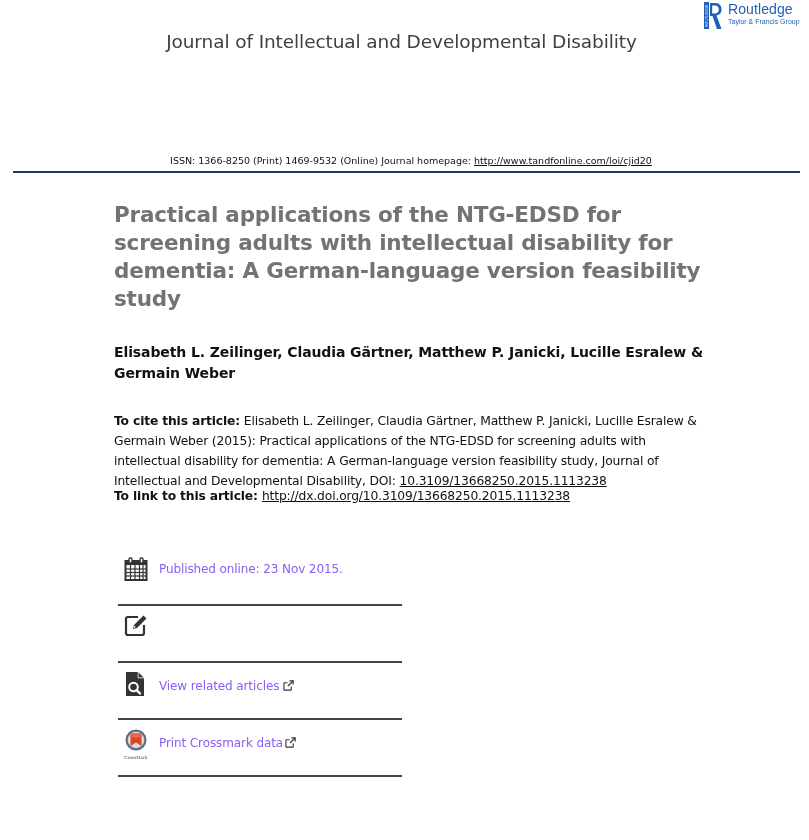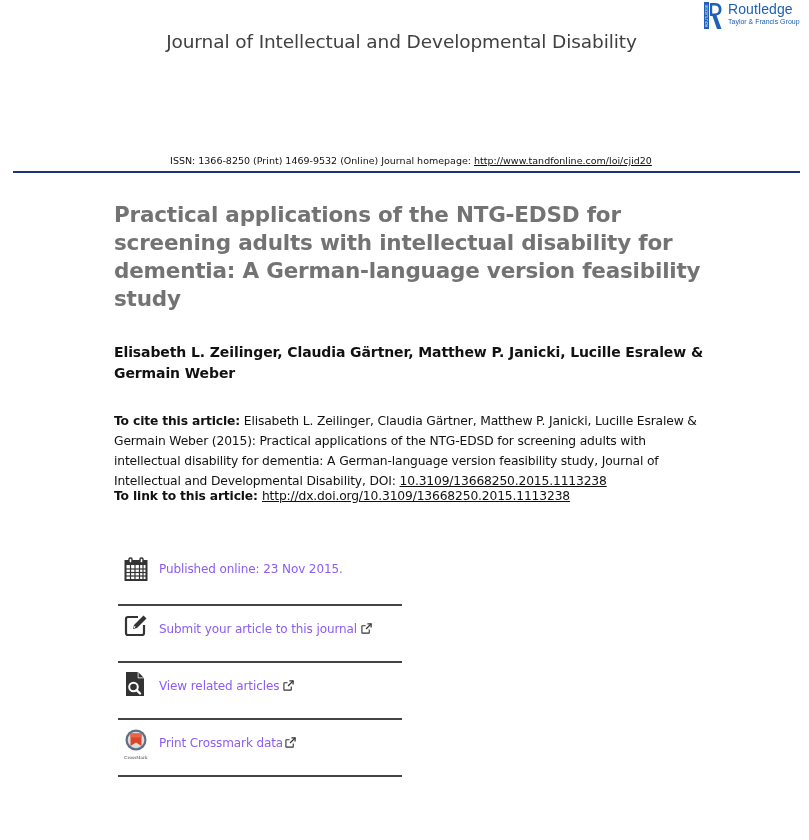--- a/index.html
+++ b/index.html
@@ -87,25 +87,20 @@
   <span class="label">Published online: 23 Nov 2015.</span>
 </div>
 <div class="sep" style="top:604px;"></div>
 
 <div class="item" style="top:607px;">
   <svg class="icon" viewBox="0 0 24 24" style="top:6px;">
     <path d="M14 4 H4 A2 2 0 0 0 2 6 V20 A2 2 0 0 0 4 22 H18 A2 2 0 0 0 20 20 V12" fill="none" stroke="#333" stroke-width="2.2"></path>
     <path d="M9 16 L10 12 L19.5 2.5 L22.5 5.5 L13 15 Z" fill="#333"></path>
     <path d="M10.3 15 L11 13" stroke="#fff" stroke-width="1"></path>
   </svg>
-  <span class="label"><span>Submit your article to this journal</span><svg class="ext" viewBox="0 0 12 12">
-        <path d="M7 1 H11 V5" fill="none" stroke="#333" stroke-width="1.4"></path>
-        <path d="M11 1 L5.5 6.5" stroke="#333" stroke-width="1.4"></path>
-        <path d="M9 7 V10.5 A0.5 0.5 0 0 1 8.5 11 H1.5 A0.5 0.5 0 0 1 1 10.5 V3.5 A0.5 0.5 0 0 1 1.5 3 H5" fill="none" stroke="#333" stroke-width="1.2"></path>
-      </svg></span>
 </div>
 <div class="sep" style="top:661px;"></div>
 
 <div class="item" style="top:664px;">
   <svg class="icon" viewBox="0 0 24 24" style="top:8px;">
     <path d="M2 0 H14 L20 6 V24 H2 Z" fill="#333"></path>
     <path d="M14 0 V6 H20" fill="#fff" stroke="#fff" stroke-width="0.6"></path>
     <path d="M14.5 0.6 L19.4 5.5 H14.5 Z" fill="#333"></path>
     <circle cx="9.5" cy="15" r="4.3" fill="none" stroke="#fff" stroke-width="2"></circle>
     <line x1="12.6" y1="18.1" x2="16" y2="21.5" stroke="#fff" stroke-width="2.4" stroke-linecap="round"></line>

